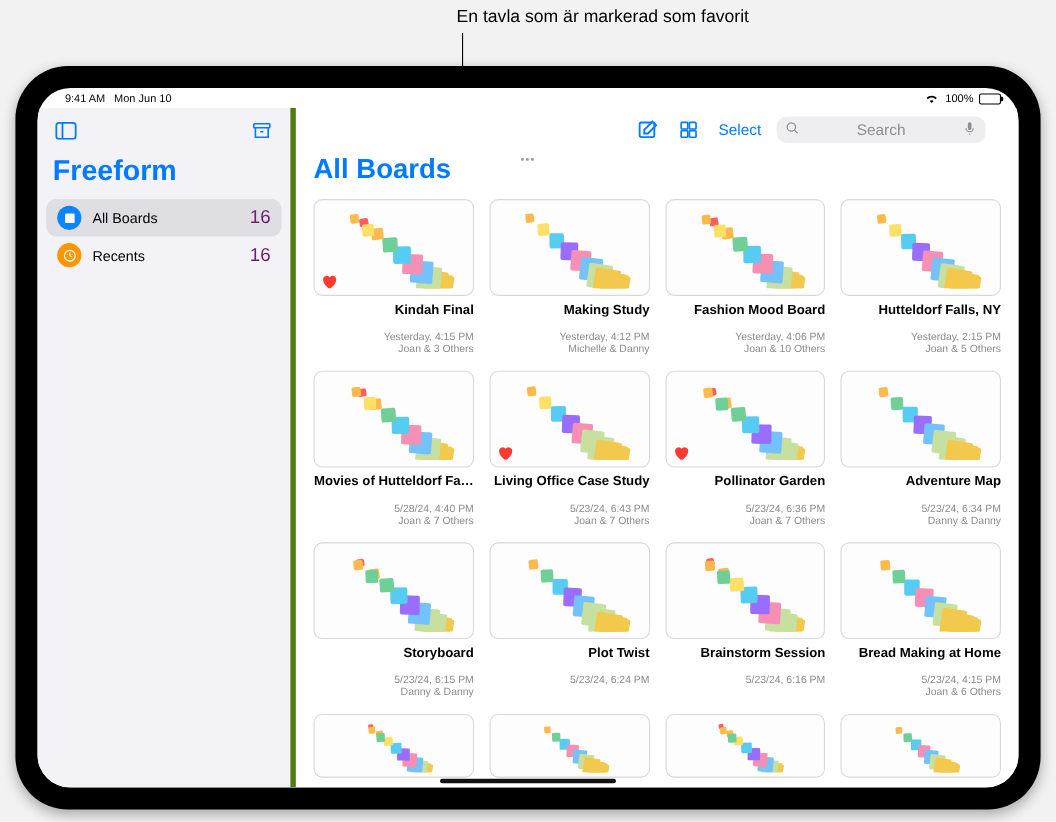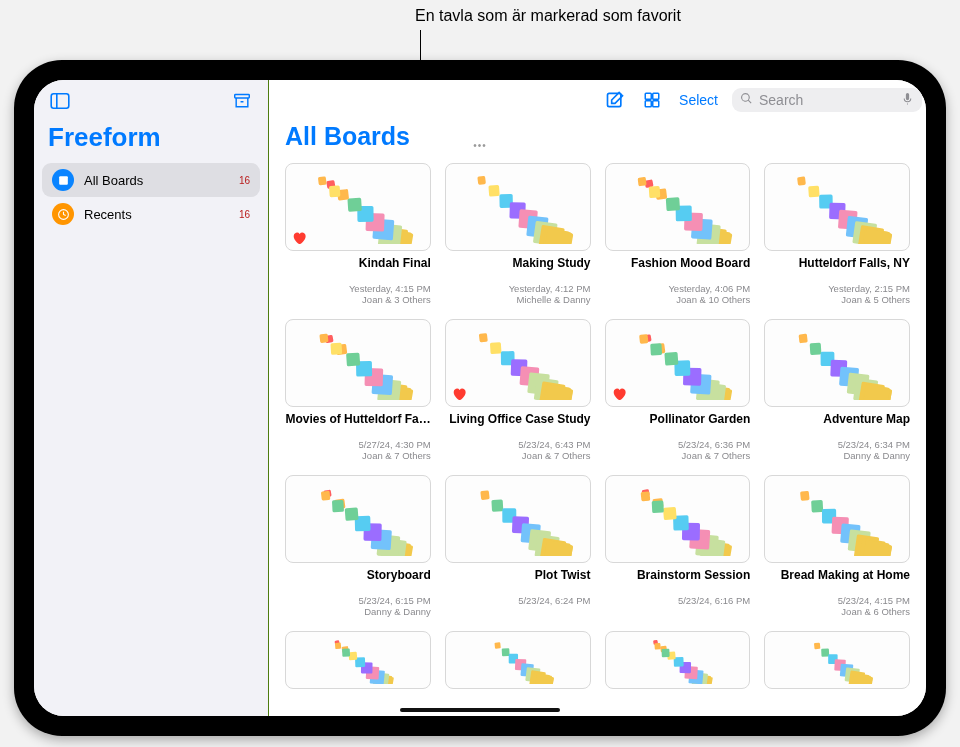--- a/index.html
+++ b/index.html
@@ -76,21 +76,21 @@
     display: flex;
     overflow: hidden;
   }
   
   .sidebar {
     width: 235px;
     background: #f2f2f7;
     padding: 8px 8px;
     display: flex;
     flex-direction: column;
-    border-right: 1px solid #4d7c0f;
+    border-right: 5px solid #4d7c0f;
   }
   .sidebar-top {
     display: flex;
     justify-content: space-between;
     align-items: center;
     padding: 0 4px 4px 4px;
   }
   .icon-btn { width: 28px; height: 26px; display:flex; align-items:center; justify-content:center; color:#007aff; border-radius:6px; }
   .sidebar-title {
     font-size: 26px;
@@ -102,43 +102,44 @@
     display: flex;
     align-items: center;
     padding: 6px 10px;
     border-radius: 9px;
     gap: 10px;
     font-size: 13px;
     color: #000;
     cursor: pointer;
   }
   .sidebar-item.selected { background: #dedee3; }
-  .sidebar-item .count { margin-left: auto; color: #b91c1c; font-size: 10px; }
+  .sidebar-item .count { margin-left: auto; color: #701a75; font-size: 17px; }
   .s-icon { width: 22px; height: 22px; border-radius: 50%; display:flex; align-items:center; justify-content:center; flex-shrink:0; }
   .s-icon svg { width: 13px; height: 13px; fill: #fff; }
   .ic-all   { background: #0a84ff; }
   .ic-rec   { background: #ff9500; }
   .ic-sha   { background: #1944ff; }
   .ic-fav   { background: #ff3b30; }
   .ic-del   { background: #8e8e93; }
 
   
   .main {
     flex: 1;
     display: flex;
     flex-direction: column;
     background: #fff;
     overflow: hidden;
   }
   .toolbar {
     display: flex;
     align-items: center;
-    padding: 6px 4px 0 14px;
+    padding: 6px 30px 0 14px;
     gap: 10px;
     height: 34px;
+    text-align: center;
   }
   .spacer { flex: 1; }
   .toolbar .tbtn { color:#007aff; font-size: 14px; display:flex; align-items:center; justify-content:center; padding:0 4px;}
   .search-box {
     display: flex;
     align-items: center;
     gap: 6px;
     background: #eeeef0;
     border-radius: 9px;
     padding: 4px 8px;
@@ -209,20 +210,35 @@
 <body>
 
 <div class="annotation-text">En tavla som är markerad som favorit</div>
 <div class="pointer-line"></div>
 <div class="pointer-tip"></div>
 
 <div class="ipad-frame">
   <div class="ellipsis">•••</div>
   <div class="ipad-screen">
 
+    <div class="status-bar">
+      <div class="status-left">
+        <span>9:41 AM</span>
+        <span>Mon Jun 10</span>
+      </div>
+      <div class="status-right">
+        <span>
+          <svg viewBox="0 0 24 16">
+              <path d="M12 16l-3-3c1.7-1.7 4.3-1.7 6 0l-3 3zm-6-6l-2-2c4.4-4.4 11.6-4.4 16 0l-2 2c-3.3-3.3-8.7-3.3-12 0z" fill="#000"></path>
+            </svg>
+        </span>
+        <span>100%</span>
+        <span class="battery"><span class="battery-fill"></span></span>
+      </div>
+    </div>
 
     <div class="app-body">
 
       <div class="sidebar">
         <div class="sidebar-top">
           <div class="icon-btn">
             <svg width="20" height="16" viewBox="0 0 24 20" fill="none" stroke="#007aff" stroke-width="2">
                 <rect x="1" y="1" width="22" height="18" rx="3"></rect>
                 <line x1="8" y1="1" x2="8" y2="19"></line>
               </svg>
@@ -391,21 +407,21 @@
                   <rect x="63.075374824347314" y="51.45279339406603" width="22.15733132336524" height="21.705231128928816" fill="#F58FB4" rx="2" transform="rotate(1.6112419447881283 74.15404048602994 62.305408958530435)"></rect>
                   <rect x="52.557534113762735" y="42.61077303942505" width="19.323713995909706" height="18.81891510666874" fill="#56CCF2" rx="2" transform="rotate(-1.1029147539579416 62.219391111717584 52.02023059275942)"></rect>
                   <rect x="40.84883086383534" y="32.826961620065816" width="16.206545659022026" height="15.661688471462579" fill="#6FCF97" rx="2" transform="rotate(-4.039858561545664 48.95210369334635 40.65780585579711)"></rect>
                   <rect x="28.242456392085657" y="22.34635027626951" width="12.883881642327879" height="12.312609631160086" fill="#FFB84C" rx="2" transform="rotate(-7.126047053505866 34.684397213249596 28.502655091849554)"></rect>
                   <rect x="15.054080116507341" y="11.431378339068857" width="9.438922981832924" height="8.855541061105667" fill="#FF5E5E" rx="2" transform="rotate(-9.715799350211466 19.7735416074238 15.859148869621691)"></rect>
                   <rect x="8.386054951897771" y="9.644638271348388" width="10.042066972293977" height="10.62295065082367" fill="#FFB84C" rx="2" transform="rotate(-6.564762268985849 13.40708843804476 14.956113596760222)"></rect>
                   <rect x="21.741401646104897" y="20.60435100207087" width="13.471922629710404" height="14.035762471419783" fill="#FFE066" rx="2" transform="rotate(-3.4997451213802737 28.4773629609601 27.622232237780764)"></rect>
                 </svg>
               </div>
               <div class="board-title">Movies of Hutteldorf Fa…</div>
-              <div class="board-date">5/27/24, 4:30 PM</div>
+              <div class="board-date">5/28/24, 4:40 PM</div>
               <div class="board-sub">Joan &amp; 7 Others</div>
             </div>
             <div class="board">
               <div class="thumb">
                 <svg viewBox="0 0 110 90">
                   <rect x="7.709614246599024" y="9.088296544610742" width="9.867568513957561" height="10.448927027906262" fill="#FFB84C" rx="2" transform="rotate(-6.721767966673156 12.643398503577805 14.312760058563873)"></rect>
                   <rect x="21.0772587564499" y="20.060459861482677" width="13.302064531008757" height="13.867103254548454" fill="#FFE066" rx="2" transform="rotate(-3.65056841553754 27.728291021954277 26.994011488756904)"></rect>
                   <rect x="34.04232130856978" y="30.655502332866423" width="16.60379441228978" height="17.138364515762216" fill="#56CCF2" rx="2" transform="rotate(-0.7383615531726164 42.34421851471467 39.22468459074753)"></rect>
                   <rect x="46.280150770357395" y="40.60811921962436" width="19.690081322171114" height="20.18079692418568" fill="#9B6DFF" rx="2" transform="rotate(1.9419296204439007 56.12519143144295 50.698517681717206)"></rect>
                   <rect x="57.48430626046615" y="49.66909241490134" width="22.48364321617823" height="22.918216572241853" fill="#F58FB4" rx="2" transform="rotate(4.3231893808999615 68.72612786855527 61.128200701022266)"></rect>

